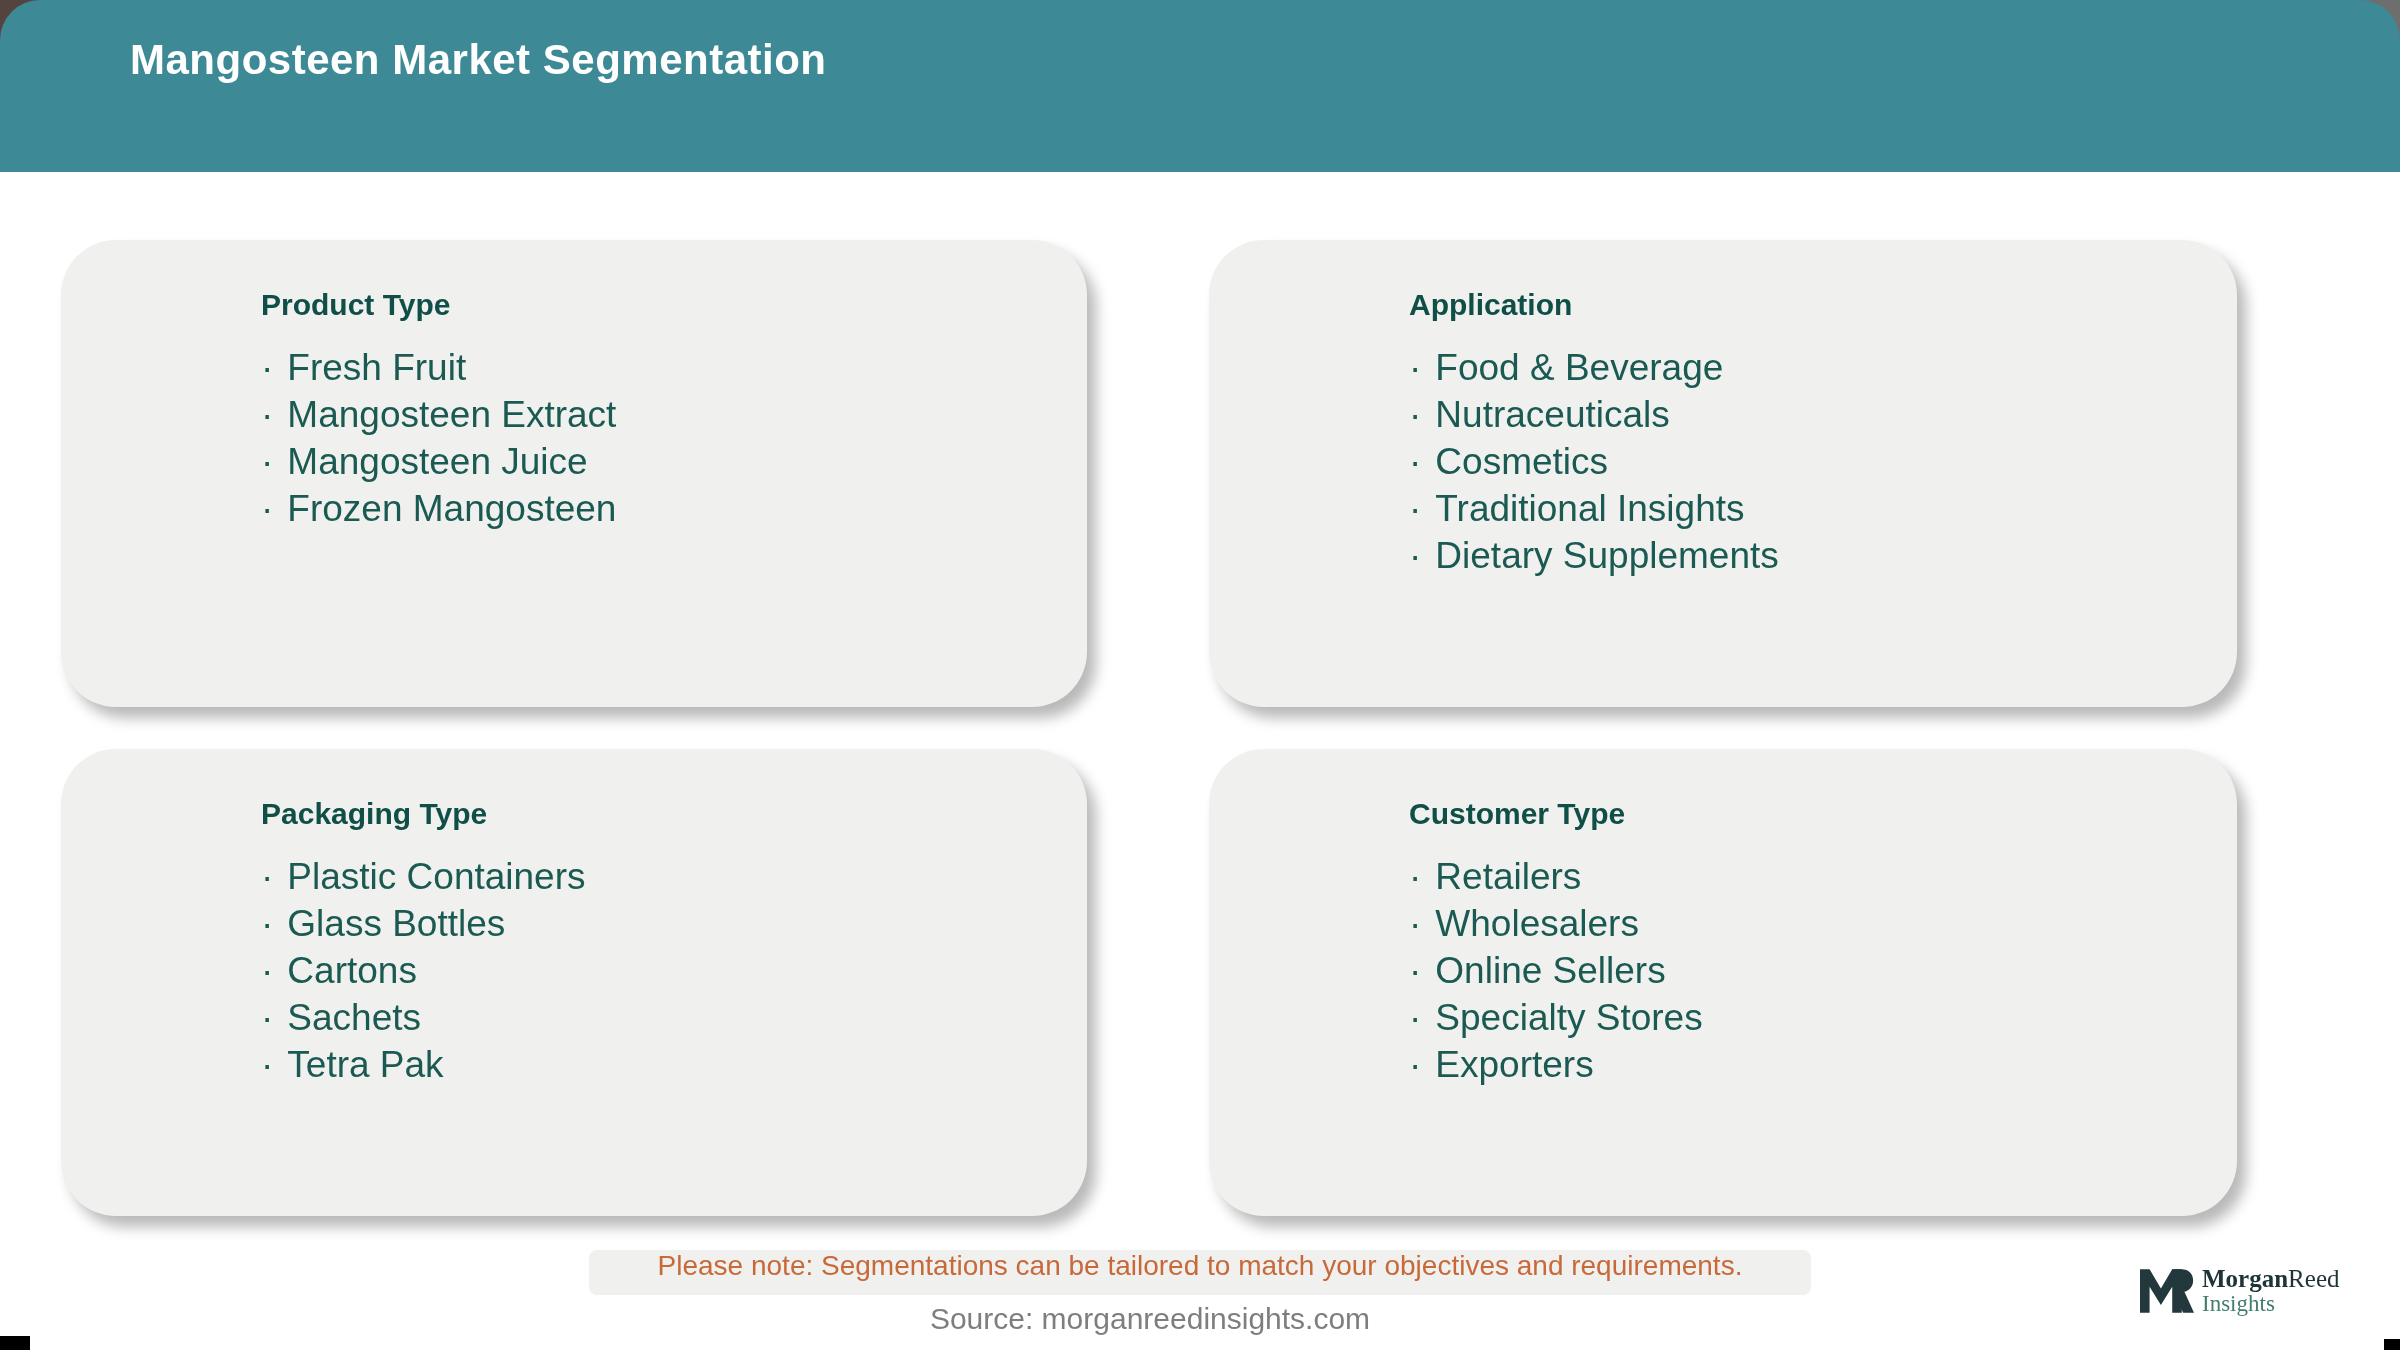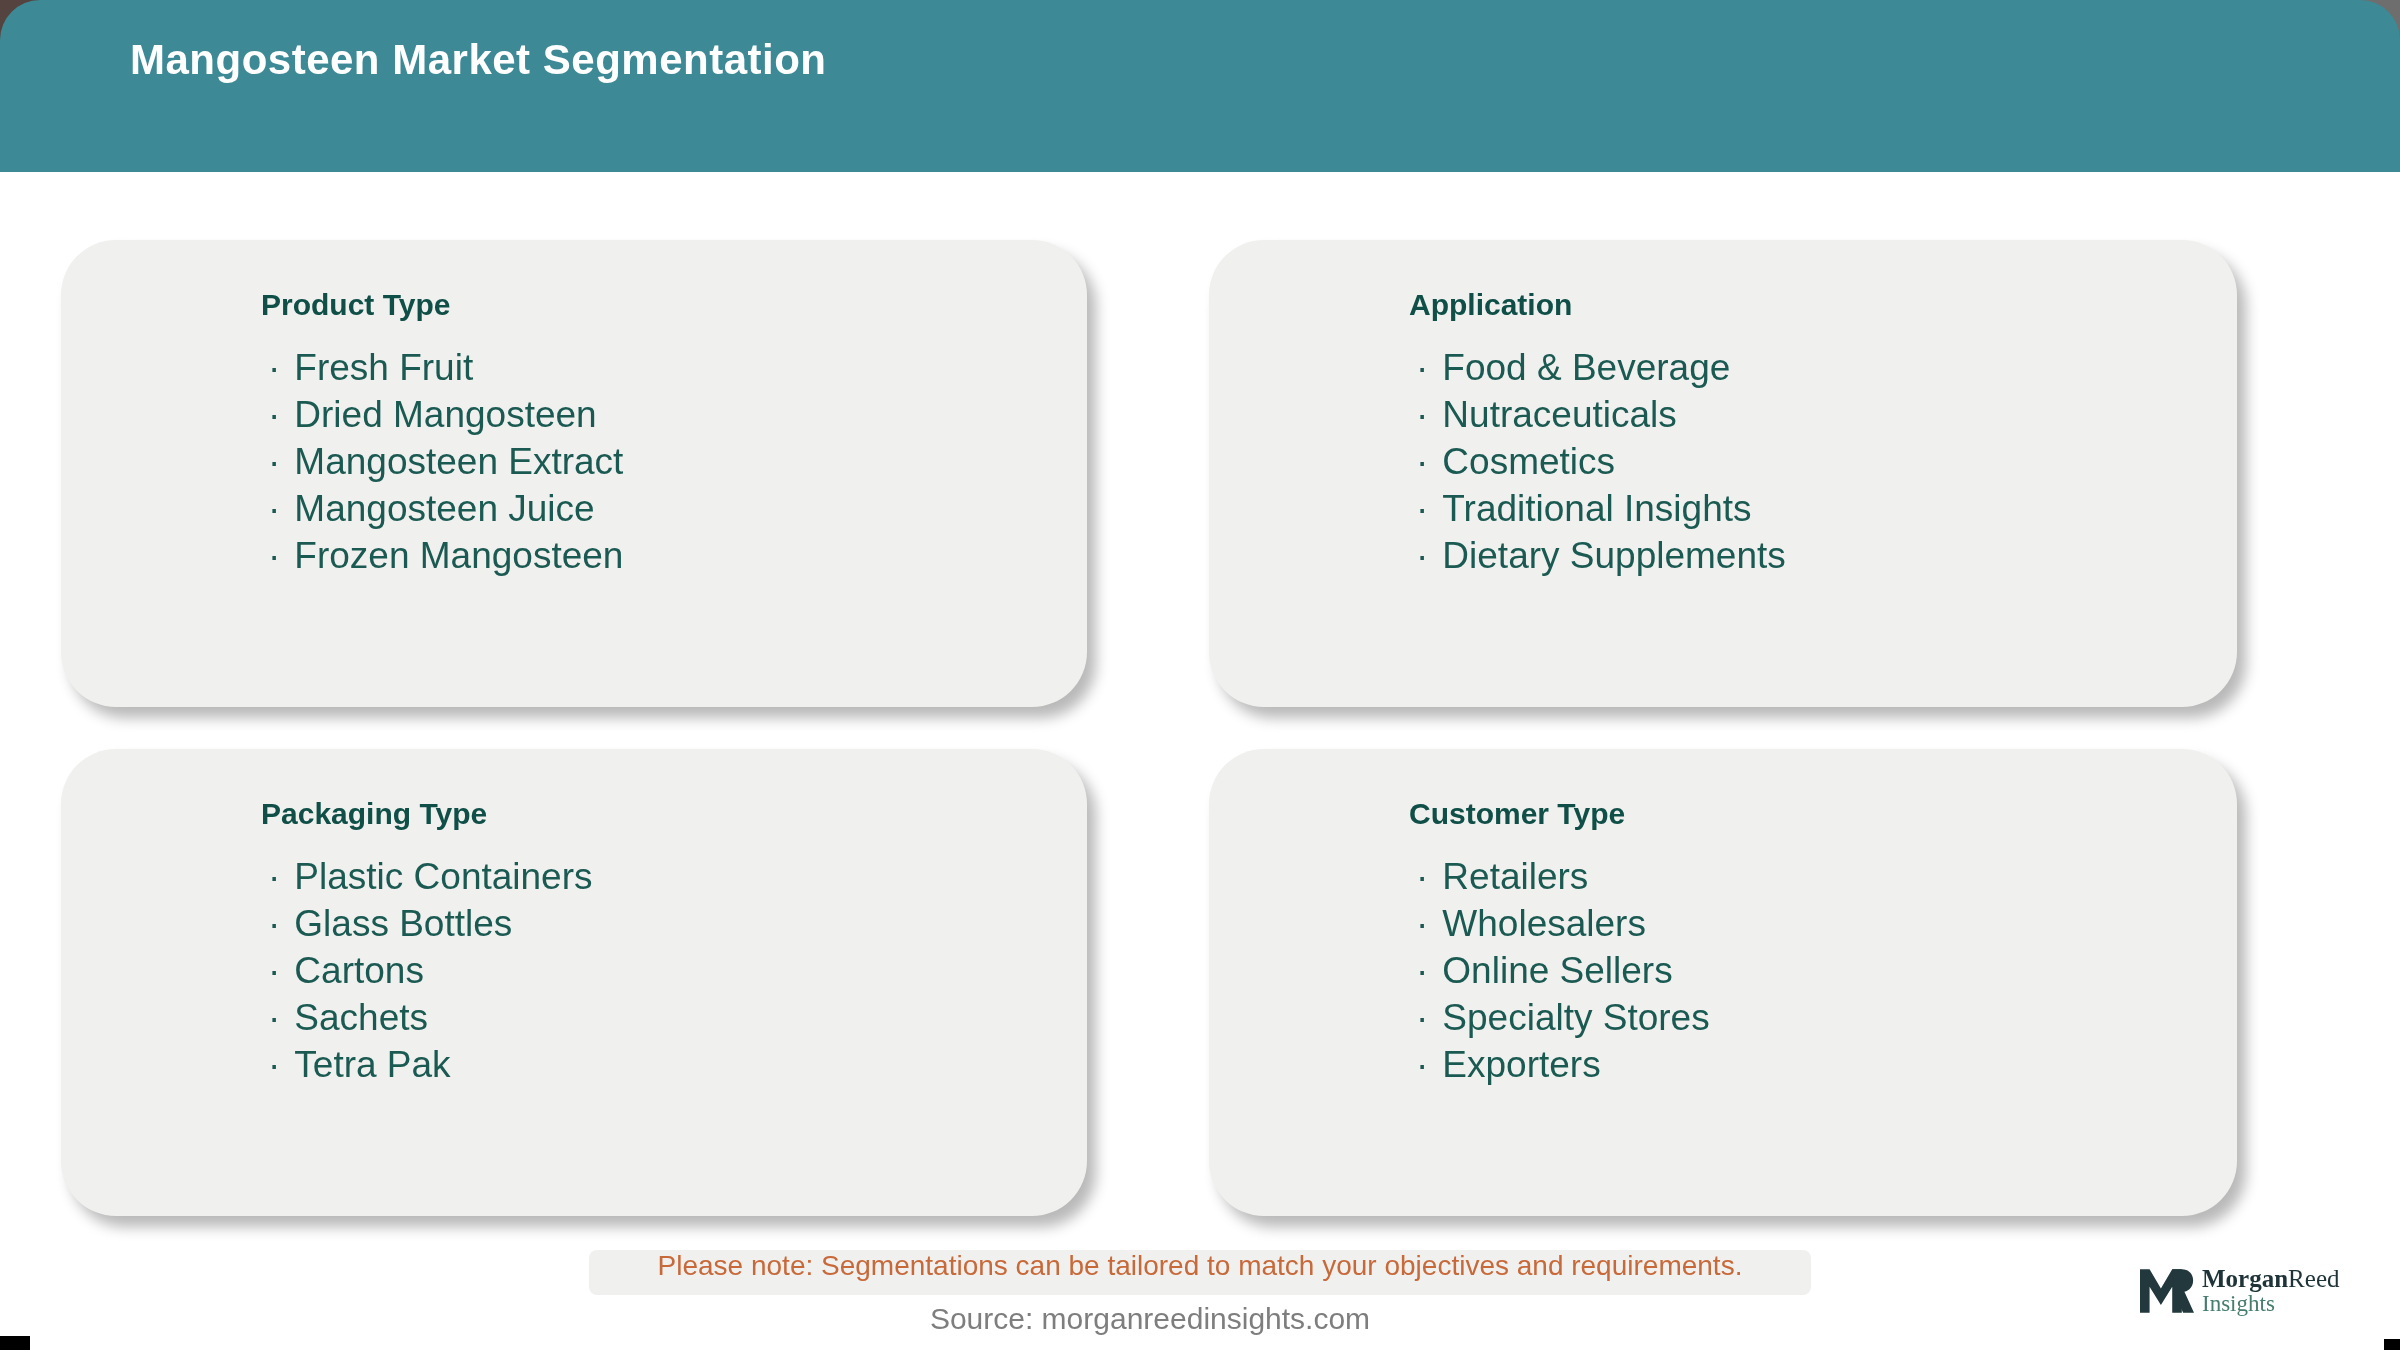--- a/index.html
+++ b/index.html
@@ -35,21 +35,21 @@
   }
   .card-1 { left:61px;   top:240px; width:1026px; height:467px; }
   .card-2 { left:1209px; top:240px; width:1028px; height:467px; }
   .card-3 { left:61px;   top:749px; width:1026px; height:467px; }
   .card-4 { left:1209px; top:749px; width:1028px; height:467px; }
 
   .card h2 {
     margin:0 0 22px 0;
     font-size:30px; font-weight:bold; color:#0f4f47;
   }
-  .card ul { list-style:none; margin:7px; padding:0; }
+  .card ul { list-style:none; margin:0; padding:0; }
   .card li {
     font-size:37px; line-height:47px; color:#1b5a52;
   }
   .card li::before { content:"·"; margin-right:14px; }
 
   .note {
     position:absolute; left:589px; top:1250px; width:1222px; height:45px;
     background:#f0f0ee; border-radius:8px;
     display:flex; align-items:flex-start; justify-content:center;
     font-size:28px; color:#c8693a; white-space:nowrap;
@@ -79,21 +79,20 @@
   <div class="corner-tr"></div>
 
   <header class="header">
     <h1>Mangosteen Market Segmentation</h1>
   </header>
 
   <section class="card card-1">
     <h2>Product Type</h2>
     <ul>
       <li>Fresh Fruit</li>
-      <li>Dried Mangosteen</li>
       <li>Mangosteen Extract</li>
       <li>Mangosteen Juice</li>
       <li>Frozen Mangosteen</li>
     </ul>
   </section>
 
   <section class="card card-2">
     <h2>Application</h2>
     <ul>
       <li>Food &amp; Beverage</li>

